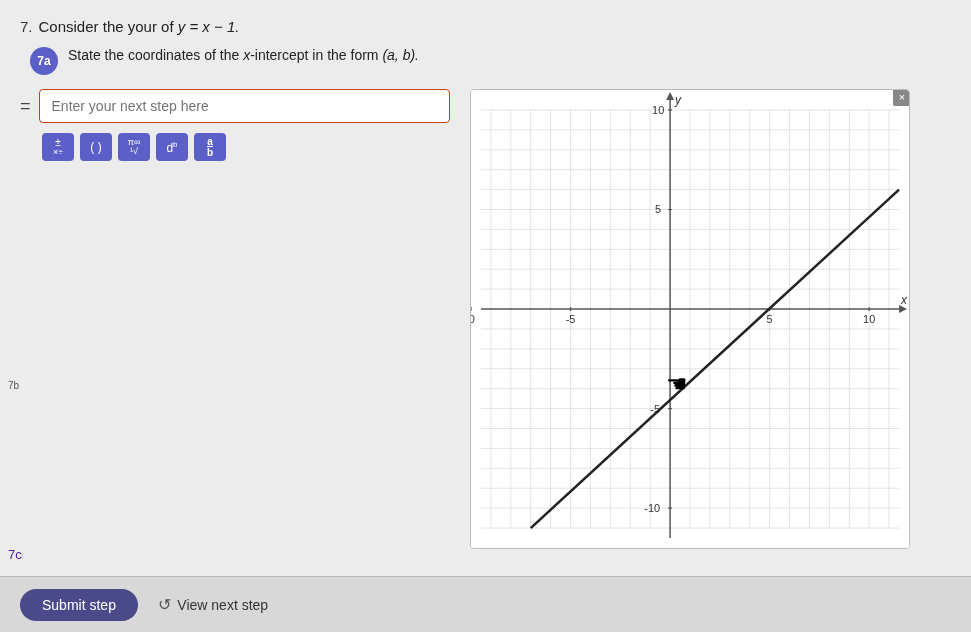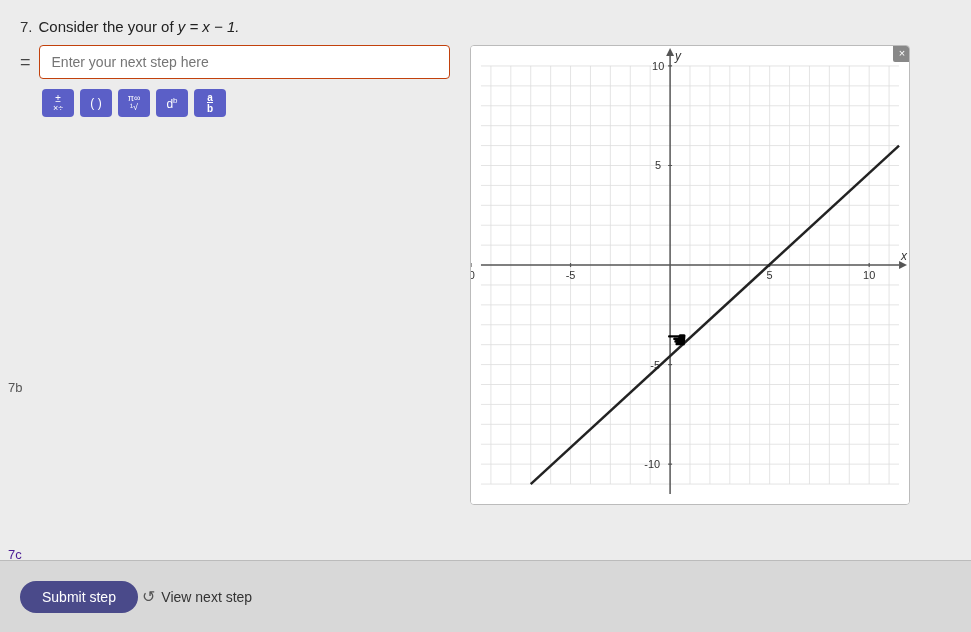--- a/index.html
+++ b/index.html
@@ -136,21 +136,21 @@
     .fraction-btn {
       font-size: 11px;
       font-weight: bold;
     }
 
     
     .side-label-7b {
       position: absolute;
       left: 8px;
       top: 380px;
-      font-size: 13px;
+      font-size: 10px;
       color: #555;
       font-family: Arial, sans-serif;
     }
 
     .side-label-7c {
       position: absolute;
       left: 8px;
       bottom: 70px;
       font-size: 13px;
       color: #4c1d95;
@@ -191,27 +191,27 @@
       border-radius: 2px;
       z-index: 10;
     }
 
     
     .bottom-bar {
       position: absolute;
       bottom: 0;
       left: 0;
       right: 0;
-      height: 72px;
+      height: 56px;
       background: #d8d8d8;
       border-top: 1px solid #bbb;
       display: flex;
       align-items: center;
       padding: 16px 20px;
-      gap: 4px;
+      gap: 20px;
     }
 
     .submit-btn {
       background: #4a4a8a;
       color: white;
       border: none;
       border-radius: 20px;
       padding: 8px 22px;
       font-size: 14px;
       cursor: pointer;
@@ -256,20 +256,26 @@
 <div class="main-container">
 
   <div class="question-header">
     <span class="question-number">7.</span>
     <span class="question-text">
       <span>Consider the your of </span>
       <span style="font-style:italic;">y = x − 1.</span>
     </span>
   </div>
 
+  <div class="sub-question">
+    <div class="sub-badge">7a</div>
+    <div class="sub-question-text">
+      <span>State the coordinates of the </span><span style="font-style:italic;">x</span><span>-intercept in the form </span><span style="font-style:italic;">(a,&nbsp;b).</span>
+    </div>
+  </div>
 
   <div class="content-area">
 
     <div class="left-panel">
 
       <div class="input-row">
         <span class="equals-sign">=</span>
         <input class="step-input" type="text" placeholder="Enter your next step here" style="">
       </div>
 

